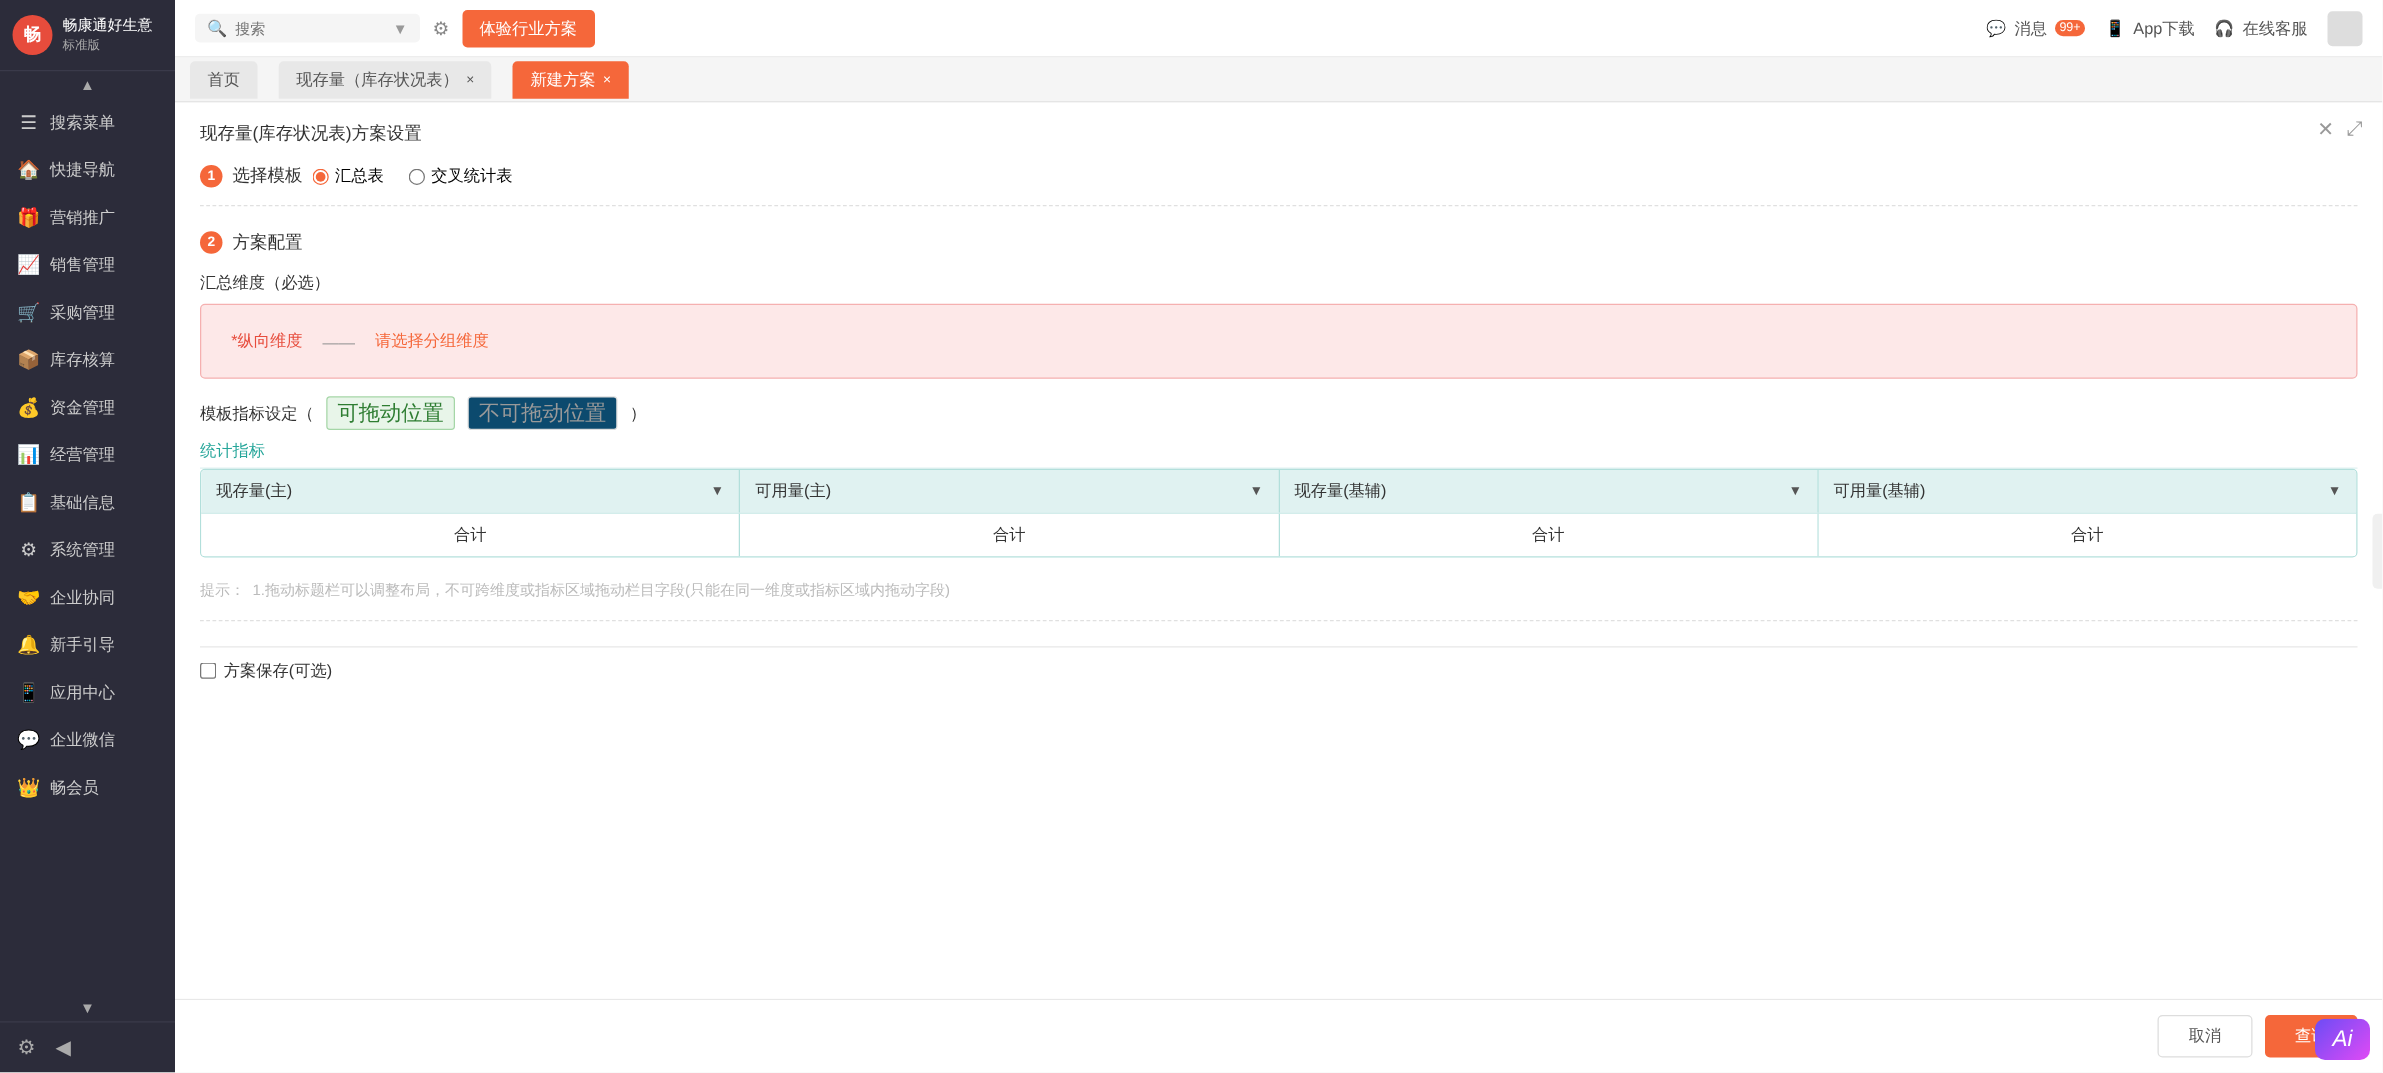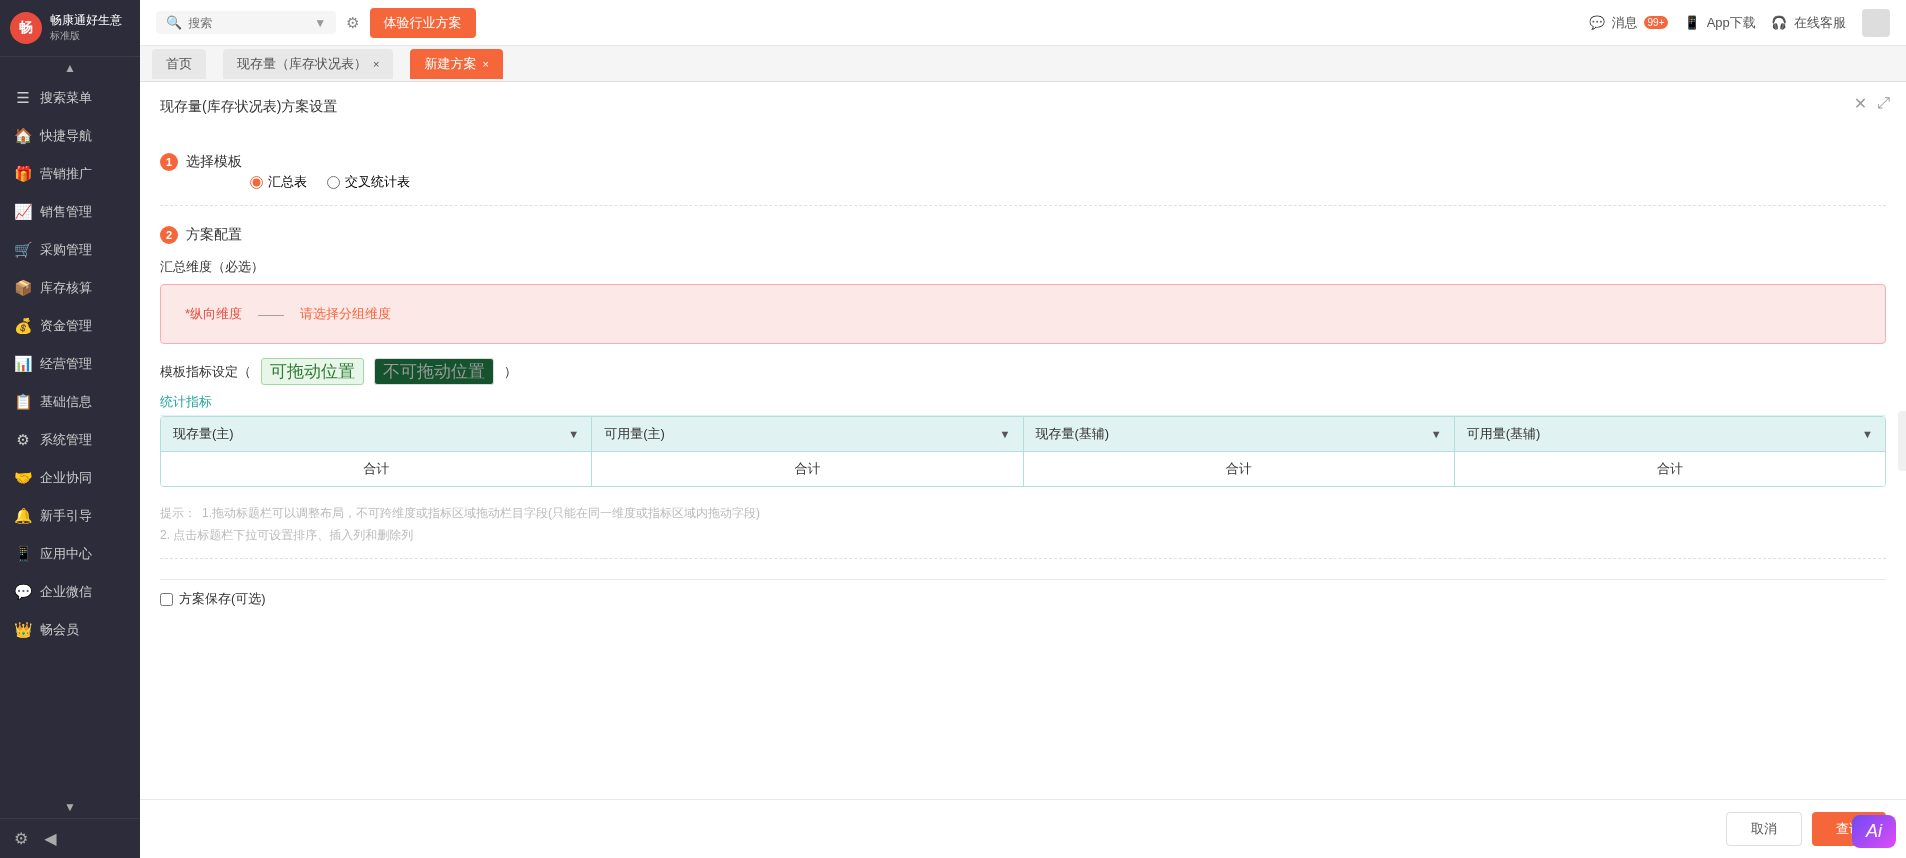--- a/index.html
+++ b/index.html
@@ -179,21 +179,21 @@
       color: #fff;
       border-radius: 50%;
       width: 18px; height: 18px;
       display: flex; align-items: center; justify-content: center;
       font-size: 11px; font-weight: bold; flex-shrink: 0;
     }
     .section-title { font-size: 14px; color: #333; font-weight: 500; }
 
     
     .radio-group {
-      display: flex; align-items: center; gap: 20px; margin-top: 41px;
+      display: flex; align-items: center; gap: 20px;
     }
     .radio-item {
       display: flex; align-items: center; gap: 5px; cursor: pointer;
     }
     .radio-item input[type="radio"] { accent-color: #f5673a; }
 
     
     .summary-label { font-size: 13px; color: #333; margin-bottom: 8px; }
 
     .dimension-area {
@@ -215,21 +215,21 @@
     .indicator-badge {
       display: inline-block;
       background: #e8f5e9;
       color: #2e7d32;
       border: 1px solid #a5d6a7;
       border-radius: 3px;
       padding: 1px 8px;
       font-size: 17px;
     }
     .indicator-badge.disabled {
-      background: #14532d;
+      background: #0c4a6e;
       color: #999;
       border-color: #ddd;
     }
 
     
     .stats-label {
       font-size: 13px;
       color: #26a69a;
       border-bottom: 1px solid #e0f2f1;
       padding-bottom: 4px;
@@ -558,23 +558,20 @@
           <div class="stats-col-cell">合计</div>
           <div class="stats-col-cell">合计</div>
         </div>
       </div>
 
       <div class="tips">
         <div class="tip-item">
           <span>提示：</span>
           <span>1.拖动标题栏可以调整布局，不可跨维度或指标区域拖动栏目字段(只能在同一维度或指标区域内拖动字段)</span>
         </div>
-        <div class="tip-item">
-          <span>2. 点击标题栏下拉可设置排序、插入列和删除列</span>
-        </div>
       </div>
 
       <hr class="section-divider">
     </div>
 
     <div class="save-row">
       <input type="checkbox" id="save-checkbox" style="">
       <label for="save-checkbox">方案保存(可选)</label>
     </div>
   </div>

